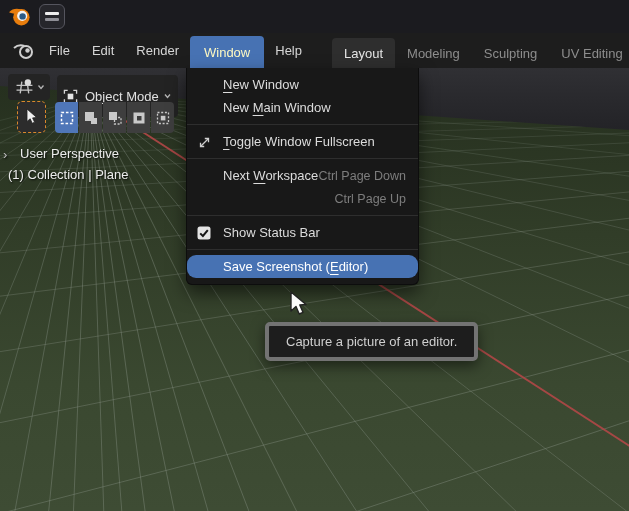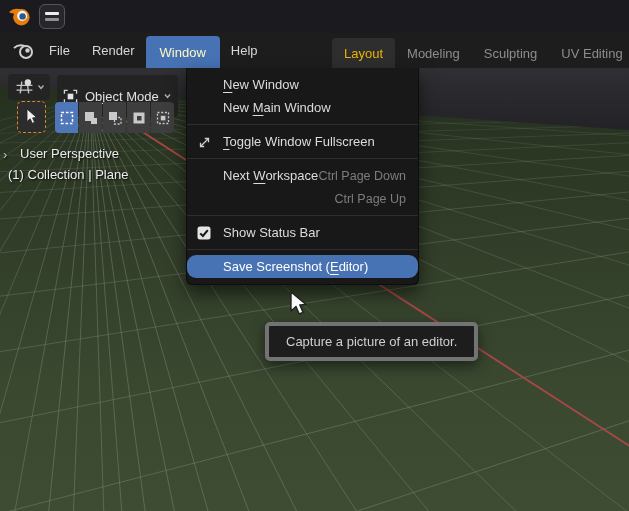--- a/index.html
+++ b/index.html
@@ -20,21 +20,21 @@
   .blogo{width:24px;height:20px;margin:8px 2px 0 12px;}
   .menus{display:flex;align-items:stretch;}
   .menu-item{color:#d6d6d6;font-size:13px;display:flex;align-items:center;
              padding:0 11px;cursor:default;}
   .menu-item.active{background:#4772b3;color:#fef9c3;border-radius:4px 4px 0 0;margin-top:3px;
                     padding:0 14px;}
   .tabs{position:absolute;left:332px;top:0;right:0;height:35px;display:flex;align-items:stretch;
         overflow:hidden;}
   .tab{color:#8d8d8d;font-size:13px;display:flex;align-items:center;padding:0 12px;
        margin-top:5px;white-space:nowrap;}
-  .tab.active{background:#2e2e2e;color:#eab308;border-radius:4px 4px 0 0;text-align:right;}
+  .tab.active{background:#2e2e2e;color:#e5e5e5;border-radius:4px 4px 0 0;text-align:right;}
   
   .viewport{position:absolute;left:0;top:68px;width:629px;height:443px;
             background:linear-gradient(180deg,#303034 0%,#2a2a2e 6%,#232327 14%,#232327 100%);z-index:0;}
   .viewport svg{position:absolute;left:0;top:0;}
   
   .btn{position:absolute;background:#242424;border-radius:4px;display:flex;align-items:center;z-index:2;}
   .editor-btn{left:8px;top:74px;width:42px;height:26px;justify-content:center;gap:1px;}
   .mode-btn{left:57px;top:75px;width:121px;height:42px;padding:0 6px;box-sizing:border-box;background:#232323;}
   .mode-btn .lbl{color:#e0e0e0;font-size:13px;margin-left:7px;flex:1;}
   .tool-btn{left:17px;top:101px;width:29px;height:32px;background:#2c2c2c;
@@ -86,20 +86,21 @@
 </div>
 
 <div class="menubar">
   <svg class="blogo" viewBox="0 0 24 20">
     <path d="M2,7 C5,4.4 9,3.8 12.5,5" fill="none" stroke="#cfcfcf" stroke-width="2"></path>
     <circle cx="14" cy="11" r="6" fill="none" stroke="#cfcfcf" stroke-width="2"></circle>
     <circle cx="15.5" cy="9.5" r="2.2" fill="#cfcfcf"></circle>
   </svg>
   <div class="menus" id="menus">
       <div class="menu-item">File</div>
+      <div class="menu-item">Edit</div>
       <div class="menu-item">Render</div>
       <div class="menu-item active">Window</div>
       <div class="menu-item">Help</div>
     </div>
   <div class="tabs" id="tabs">
       <div class="tab active">Layout</div>
       <div class="tab">Modeling</div>
       <div class="tab">Sculpting</div>
       <div class="tab">UV Editing</div>
     </div>

